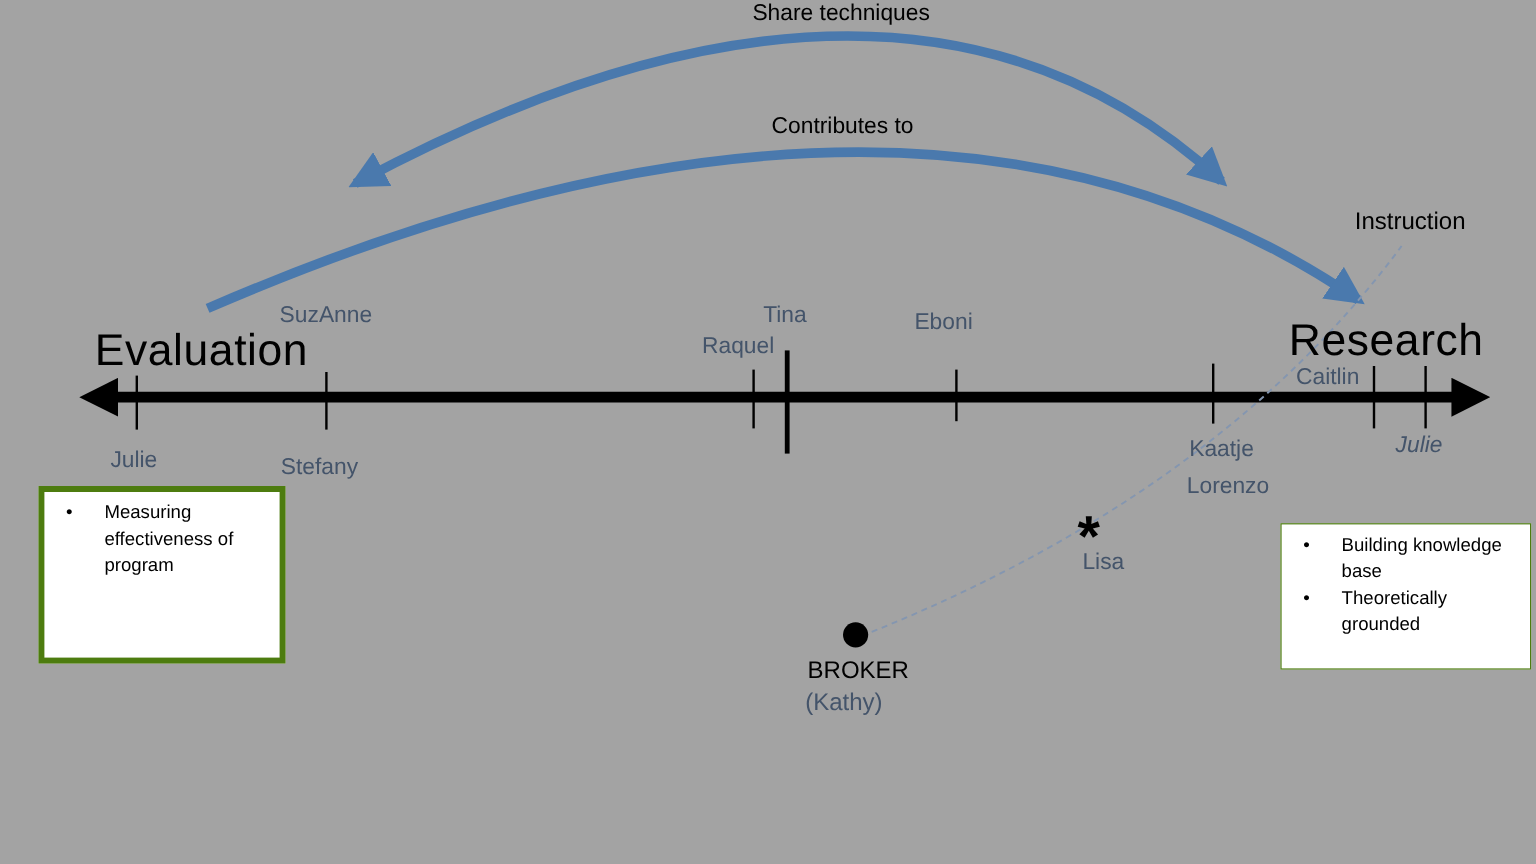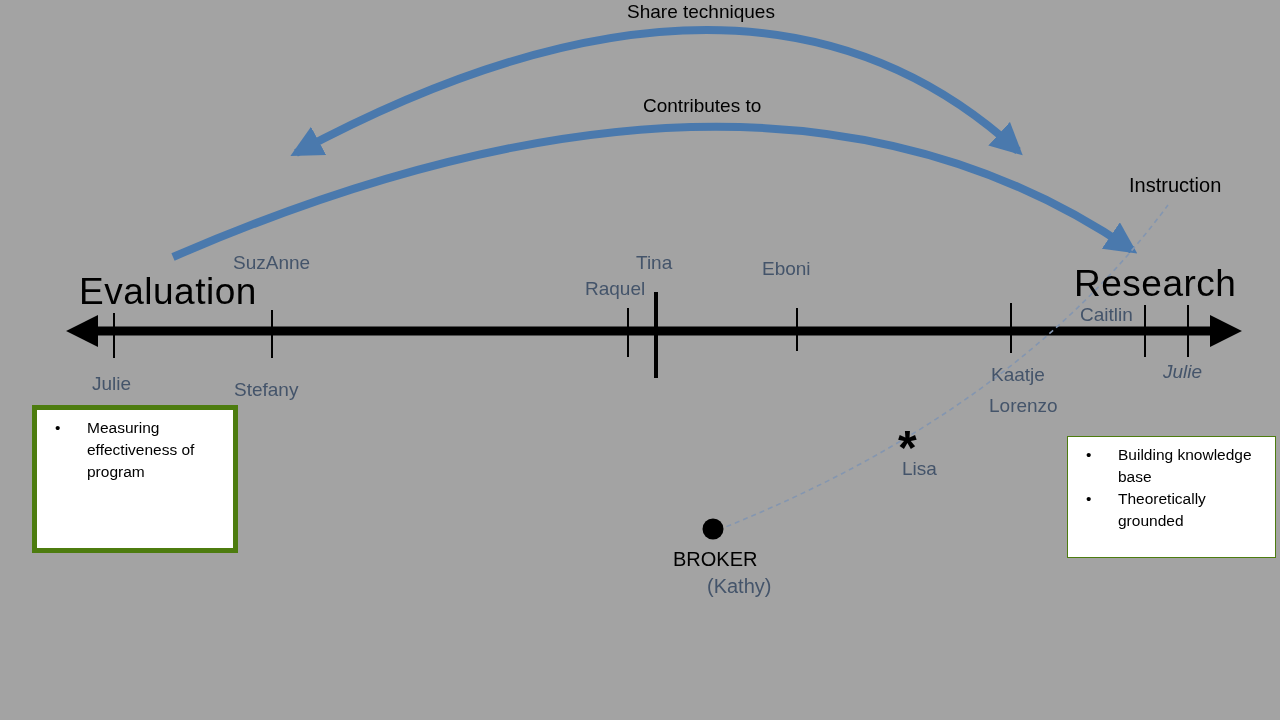--- a/index.html
+++ b/index.html
@@ -76,21 +76,21 @@
   <div class="lbl name" style="left:92px;top:374px;">Julie</div>
   <div class="lbl name" style="left:234px;top:380px;">Stefany</div>
   <div class="lbl name" style="left:991px;top:365px;">Kaatje</div>
   <div class="lbl name" style="left:989px;top:396px;">Lorenzo</div>
   <div class="lbl name" style="left:902px;top:459px;">Lisa</div>
   <div class="lbl name italic" style="left:1163px;top:362px;">Julie</div>
 
   <div class="lbl asterisk" style="left:898px;top:424px;">*</div>
 
   <div class="lbl black" style="left:673px;top:548px;font-size:20px;">BROKER</div>
-  <div class="lbl name" style="left:671px;top:575px;font-size:20px;margin-left:36px;">(Kathy)</div>
+  <div class="lbl name" style="left:671px;top:575px;font-size:20px;">(Kathy)</div>
 
   <div class="note-box" style="left:32px;top:405px;width:206px;height:148px;">
     <ul>
       <li>Measuring effectiveness of program</li>
     </ul>
   </div>
 
   <div class="note-box" style="left:1067px;top:410px;width:209px;height:122px;border-width:1.5px;margin-top:26px;">
     <ul>
       <li>Building knowledge base</li>

